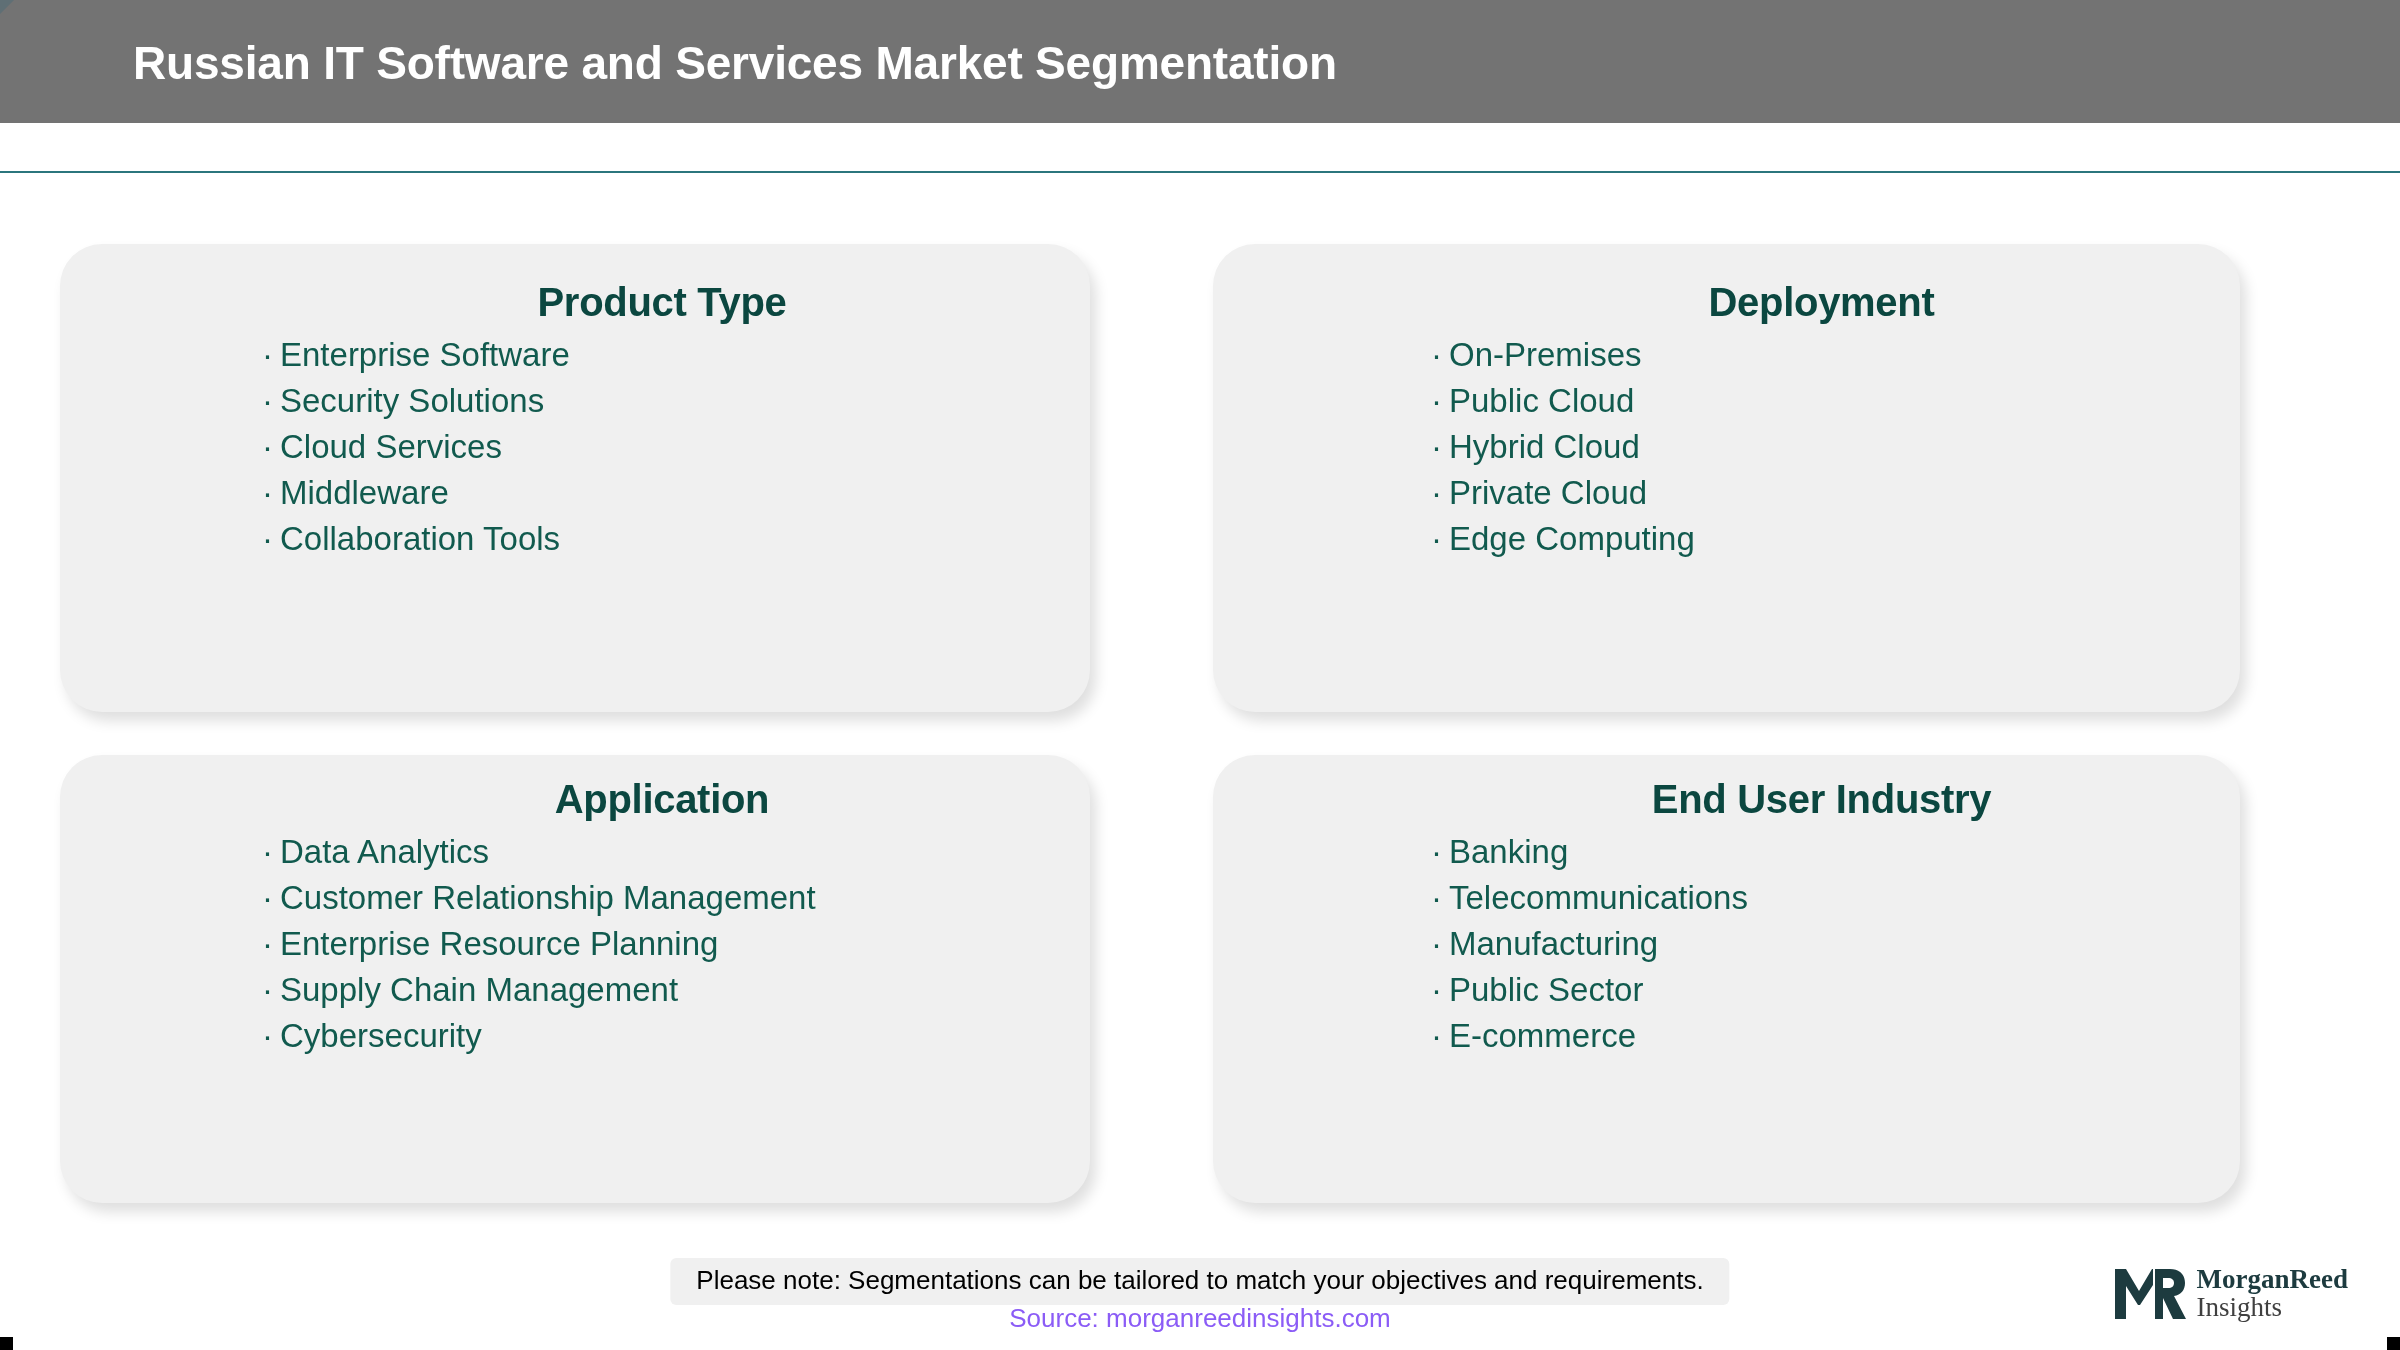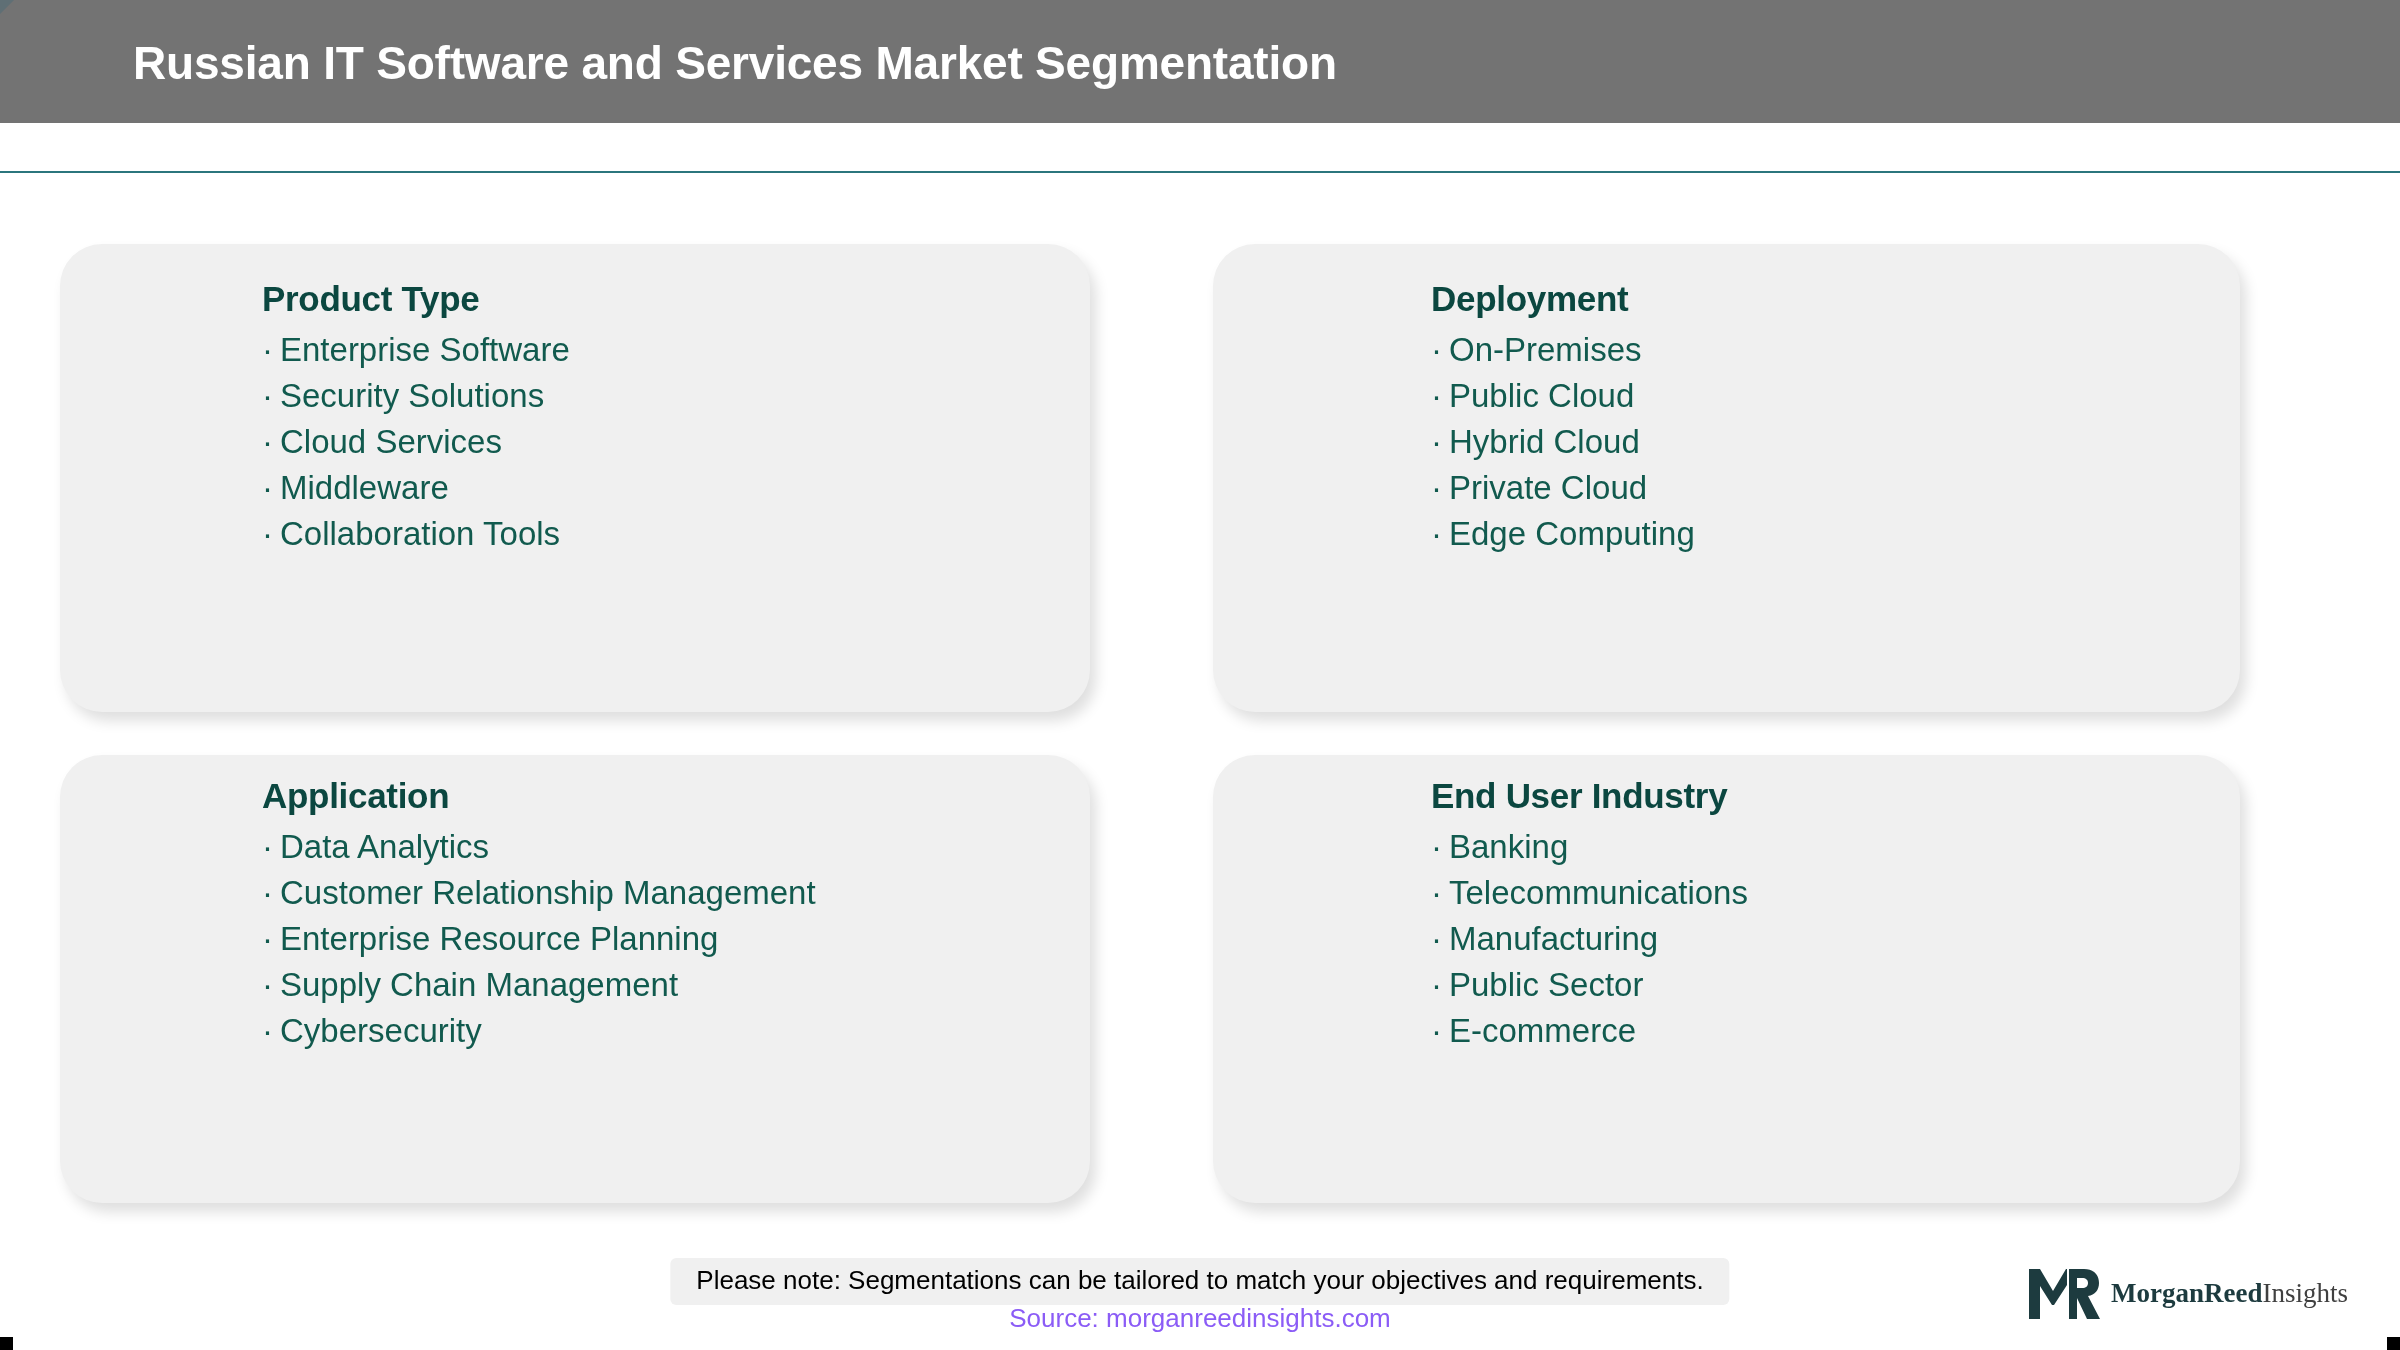--- a/index.html
+++ b/index.html
@@ -78,27 +78,28 @@
     left: 202px;
     top: 36px;
     right: 28px;
   }
   .card-1 .card-inner,
   .card-3 .card-inner { left: 218px; }
   .card-2 .card-inner { left: 202px; top: 22px; }
   .card-3 .card-inner { top: 22px; }
 
   .card-title {
-    font-size: 35px;
+    font-size: 40px;
     font-weight: bold;
     color: #0b4740;
     letter-spacing: -0.3px;
     line-height: 1.1;
     margin: 0 0 8px 0;
     white-space: nowrap;
+    text-align: center;
   }
   .card-list {
     list-style: none;
     margin: 0;
     padding: 0;
   }
   .card-list li {
     font-size: 33px;
     color: #115a4e;
     line-height: 46px;
@@ -139,21 +140,21 @@
     position: absolute;
     right: 52px;
     top: 1265px;
     display: flex;
     align-items: center;
     gap: 10px;
   }
   .logo-mark { width: 74px; height: 56px; display: block; }
   .logo-words {
     display: flex;
-    flex-direction: row;
+    flex-direction: column;
     justify-content: center;
     line-height: 1.04;
   }
   .logo-line-1 {
     font-family: "Liberation Serif", serif;
     font-size: 27px;
     font-weight: bold;
     color: #1d3b3f;
     white-space: nowrap;
   }

